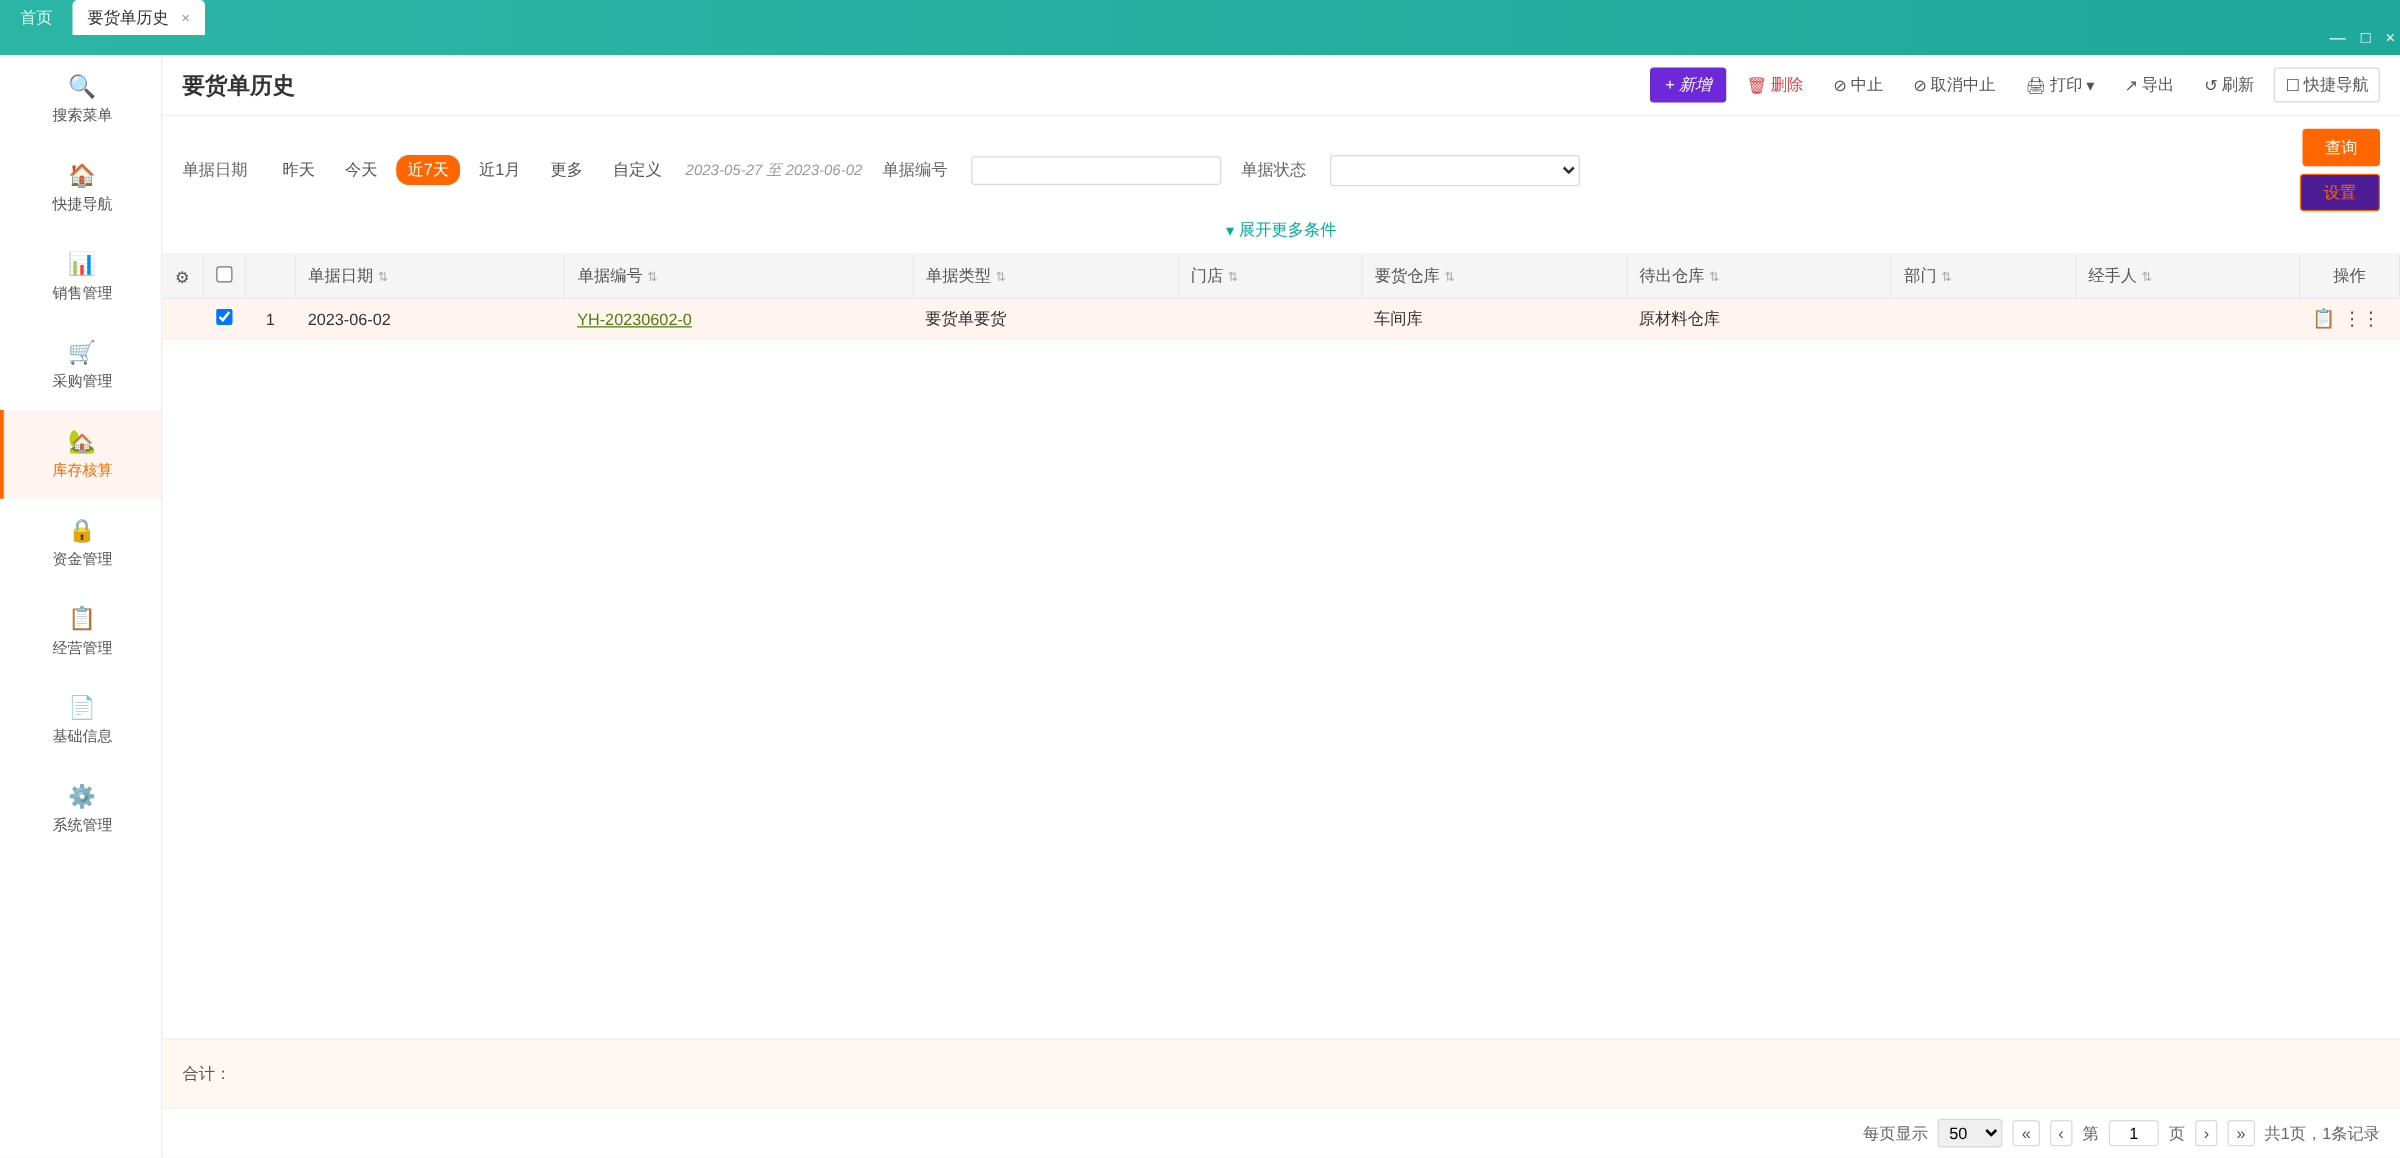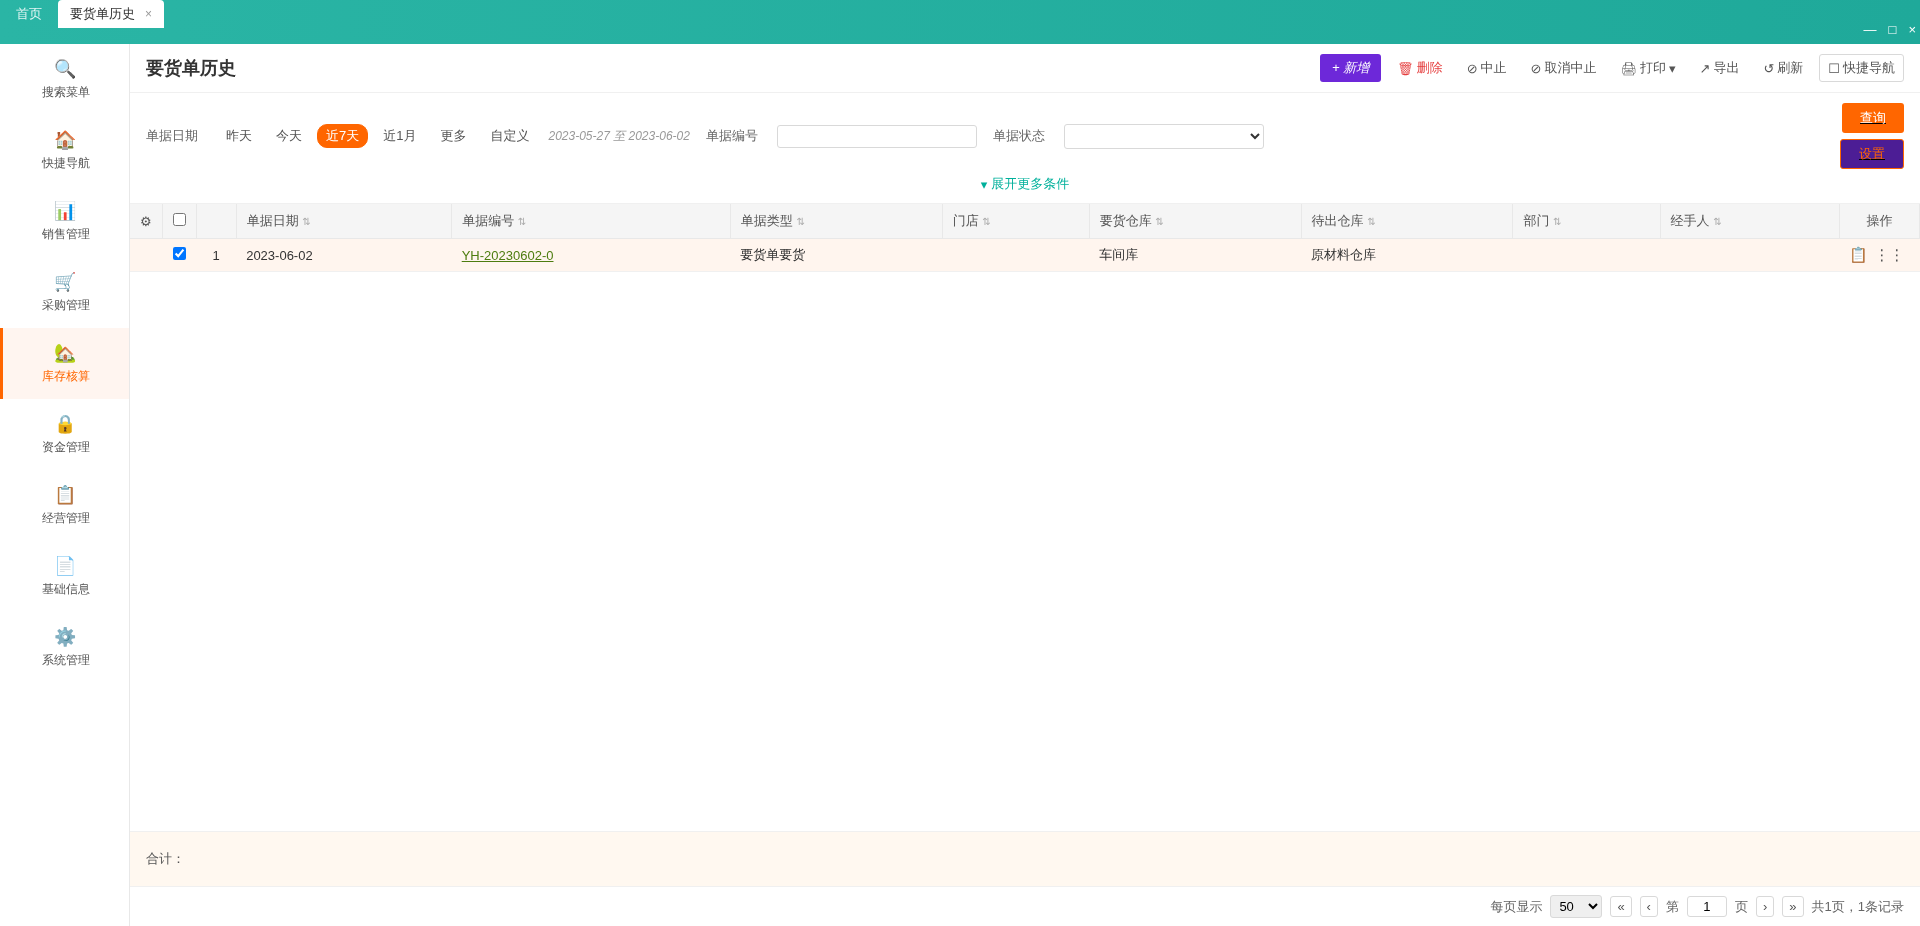--- a/index.html
+++ b/index.html
@@ -237,21 +237,20 @@
       padding: 5px 18px;
       cursor: pointer;
       font-size: 13px;
     }
     .filter-right {
       margin-left: auto;
       display: flex;
       flex-direction: column;
       gap: 6px;
       align-items: flex-end;
-      text-decoration: underline;
     }
 
     
     .table-area {
       flex: 1;
       overflow: auto;
     }
     table {
       width: 100%;
       border-collapse: collapse;

